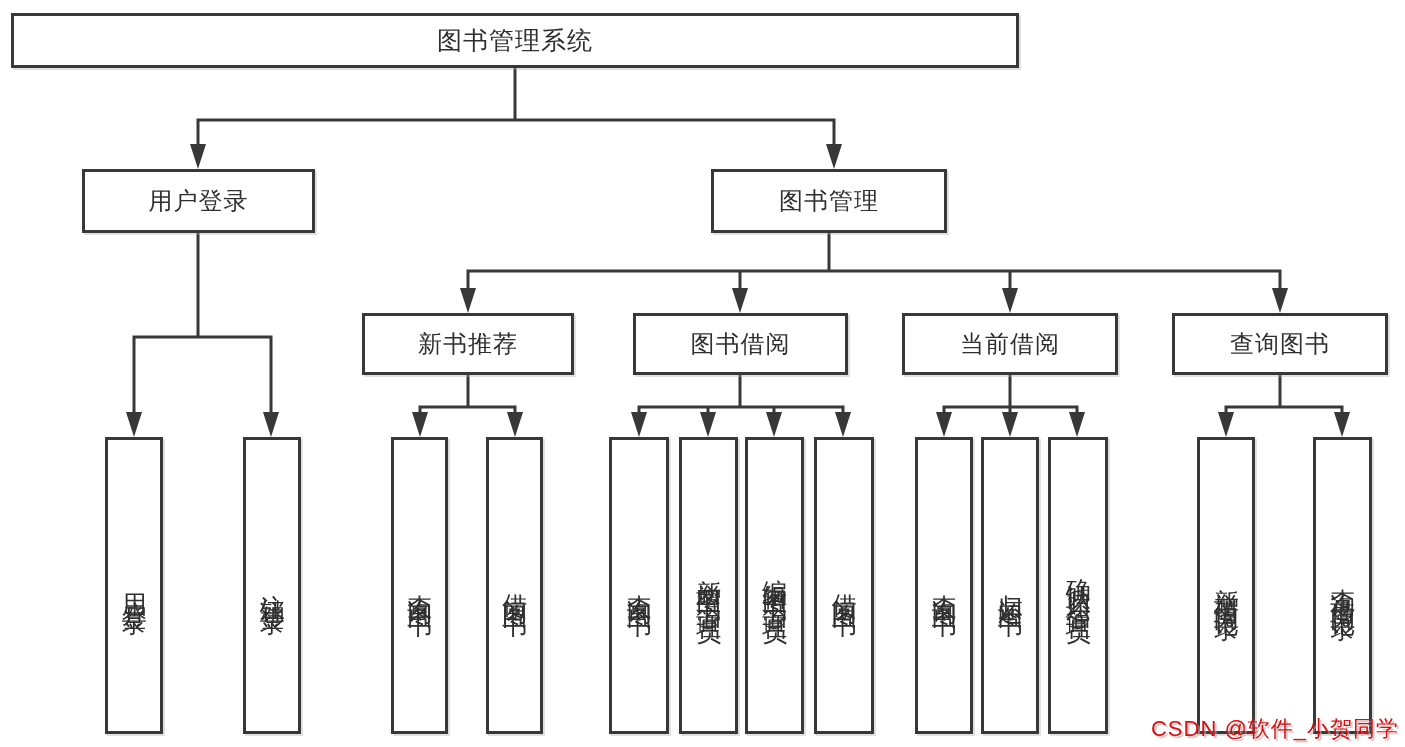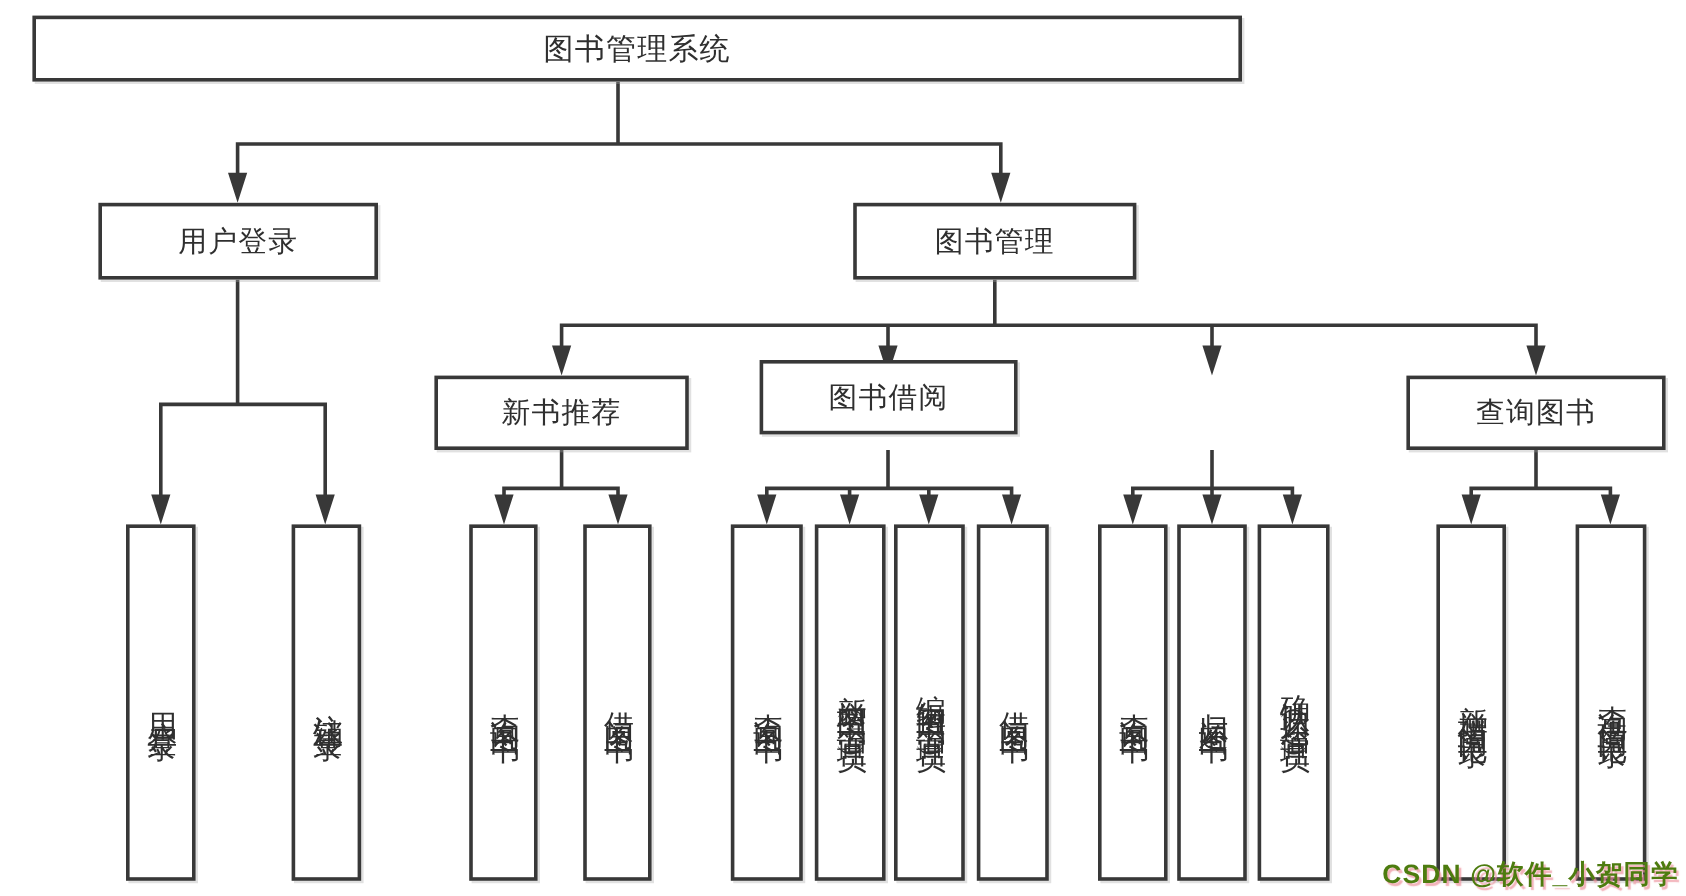--- a/index.html
+++ b/index.html
@@ -18,38 +18,37 @@
     position: absolute;
     box-sizing: border-box;
     border: 3px solid #383838;
     background: #ffffff;
     display: flex;
     align-items: center;
     justify-content: center;
     box-shadow: 2px 2px 0 rgba(170,170,170,0.35);
   }
   .hbox { font-size: 24px; letter-spacing: 1px; white-space: nowrap; }
-  .rootbox { font-size: 25px; margin-left: 16px; }
+  .rootbox { font-size: 25px; }
   .vbox {
     top: 437px; height: 297px;
     writing-mode: vertical-rl;
     text-orientation: mixed;
     font-size: 25px;
     letter-spacing: 6px;
     line-height: 1.1;
   }
   .watermark {
     position: absolute;
     right: 6px; bottom: 3px;
     font-size: 22px;
     letter-spacing: 1px;
-    color: #4d7c0f;
+    color: #b91c1c;
     text-shadow: 2px 2px 1px rgba(238,150,160,0.75);
     white-space: nowrap;
-    font-weight: bold;
   }
 </style>
 </head>
 <body>
 
 <div class="stage">
 
   <svg class="connectors" viewBox="0 0 1405 747" xmlns="http://www.w3.org/2000/svg" aria-hidden="true">
     <g stroke="#383838" stroke-width="3" fill="none">
       <path d="M515 68 V120 M196.5 120 H835.5 M198 120 V146 M834 120 V146"></path>
@@ -70,21 +69,22 @@
       <path d="M1218 412 H1234 L1226 437 Z M1334 412 H1350 L1342 437 Z"></path>
     </g>
   </svg>
 
   <div class="box hbox rootbox" style="left:11px; top:13px; width:1008px; height:55px;">图书管理系统</div>
 
   <div class="box hbox" style="left:82px; top:169px; width:233px; height:64px;">用户登录</div>
   <div class="box hbox" style="left:362px; top:313px; width:212px; height:62px;">新书推荐</div>
 
   <div class="box hbox" style="left:711px; top:169px; width:236px; height:64px;">图书管理</div>
-  <div class="box hbox" style="left:633px; top:300px; width:215px; height:62px;">图书借阅</div>
+  <div class="box hbox" style="left:633px; top:313px; width:215px; height:62px;">图书借阅</div>
+  <div class="box hbox" style="left:902px; top:313px; width:216px; height:62px;">当前借阅</div>
   <div class="box hbox" style="left:1172px; top:313px; width:216px; height:62px;">查询图书</div>
 
   <div class="box vbox" style="left:105px; width:58px;">用户登录</div>
   <div class="box vbox" style="left:243px; width:58px;">注销登录</div>
 
   <div class="box vbox" style="left:391px; width:57px;">查询图书</div>
   <div class="box vbox" style="left:486px; width:57px;">借阅图书</div>
 
   <div class="box vbox" style="left:609px; width:60px;">查询图书</div>
   <div class="box vbox" style="left:679px; width:59px;">新增图书（管理员）</div>

